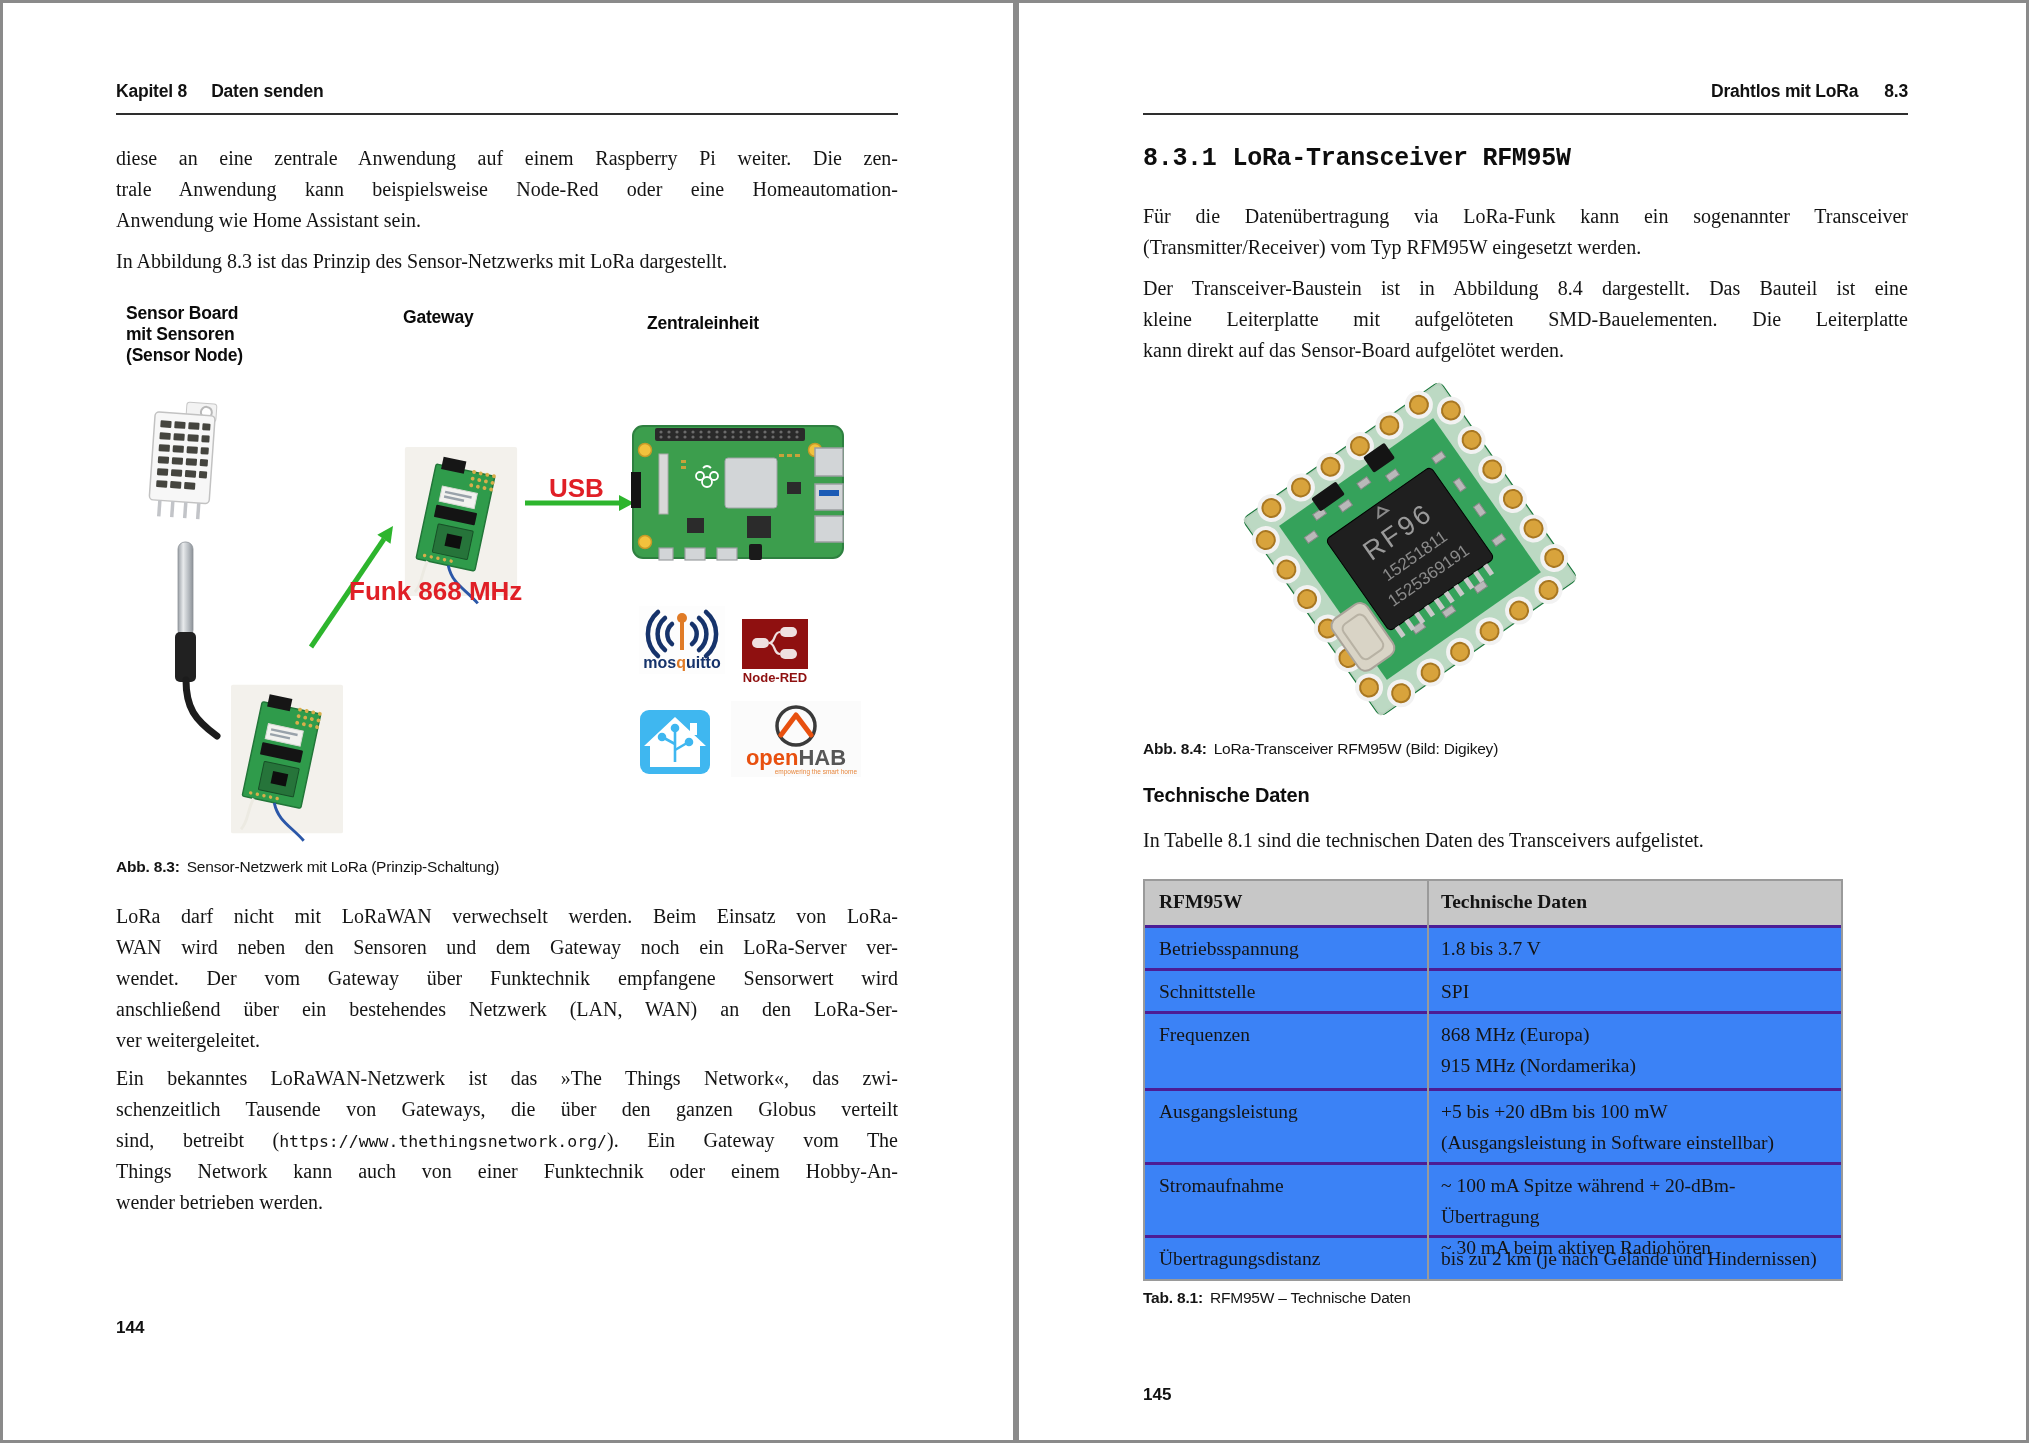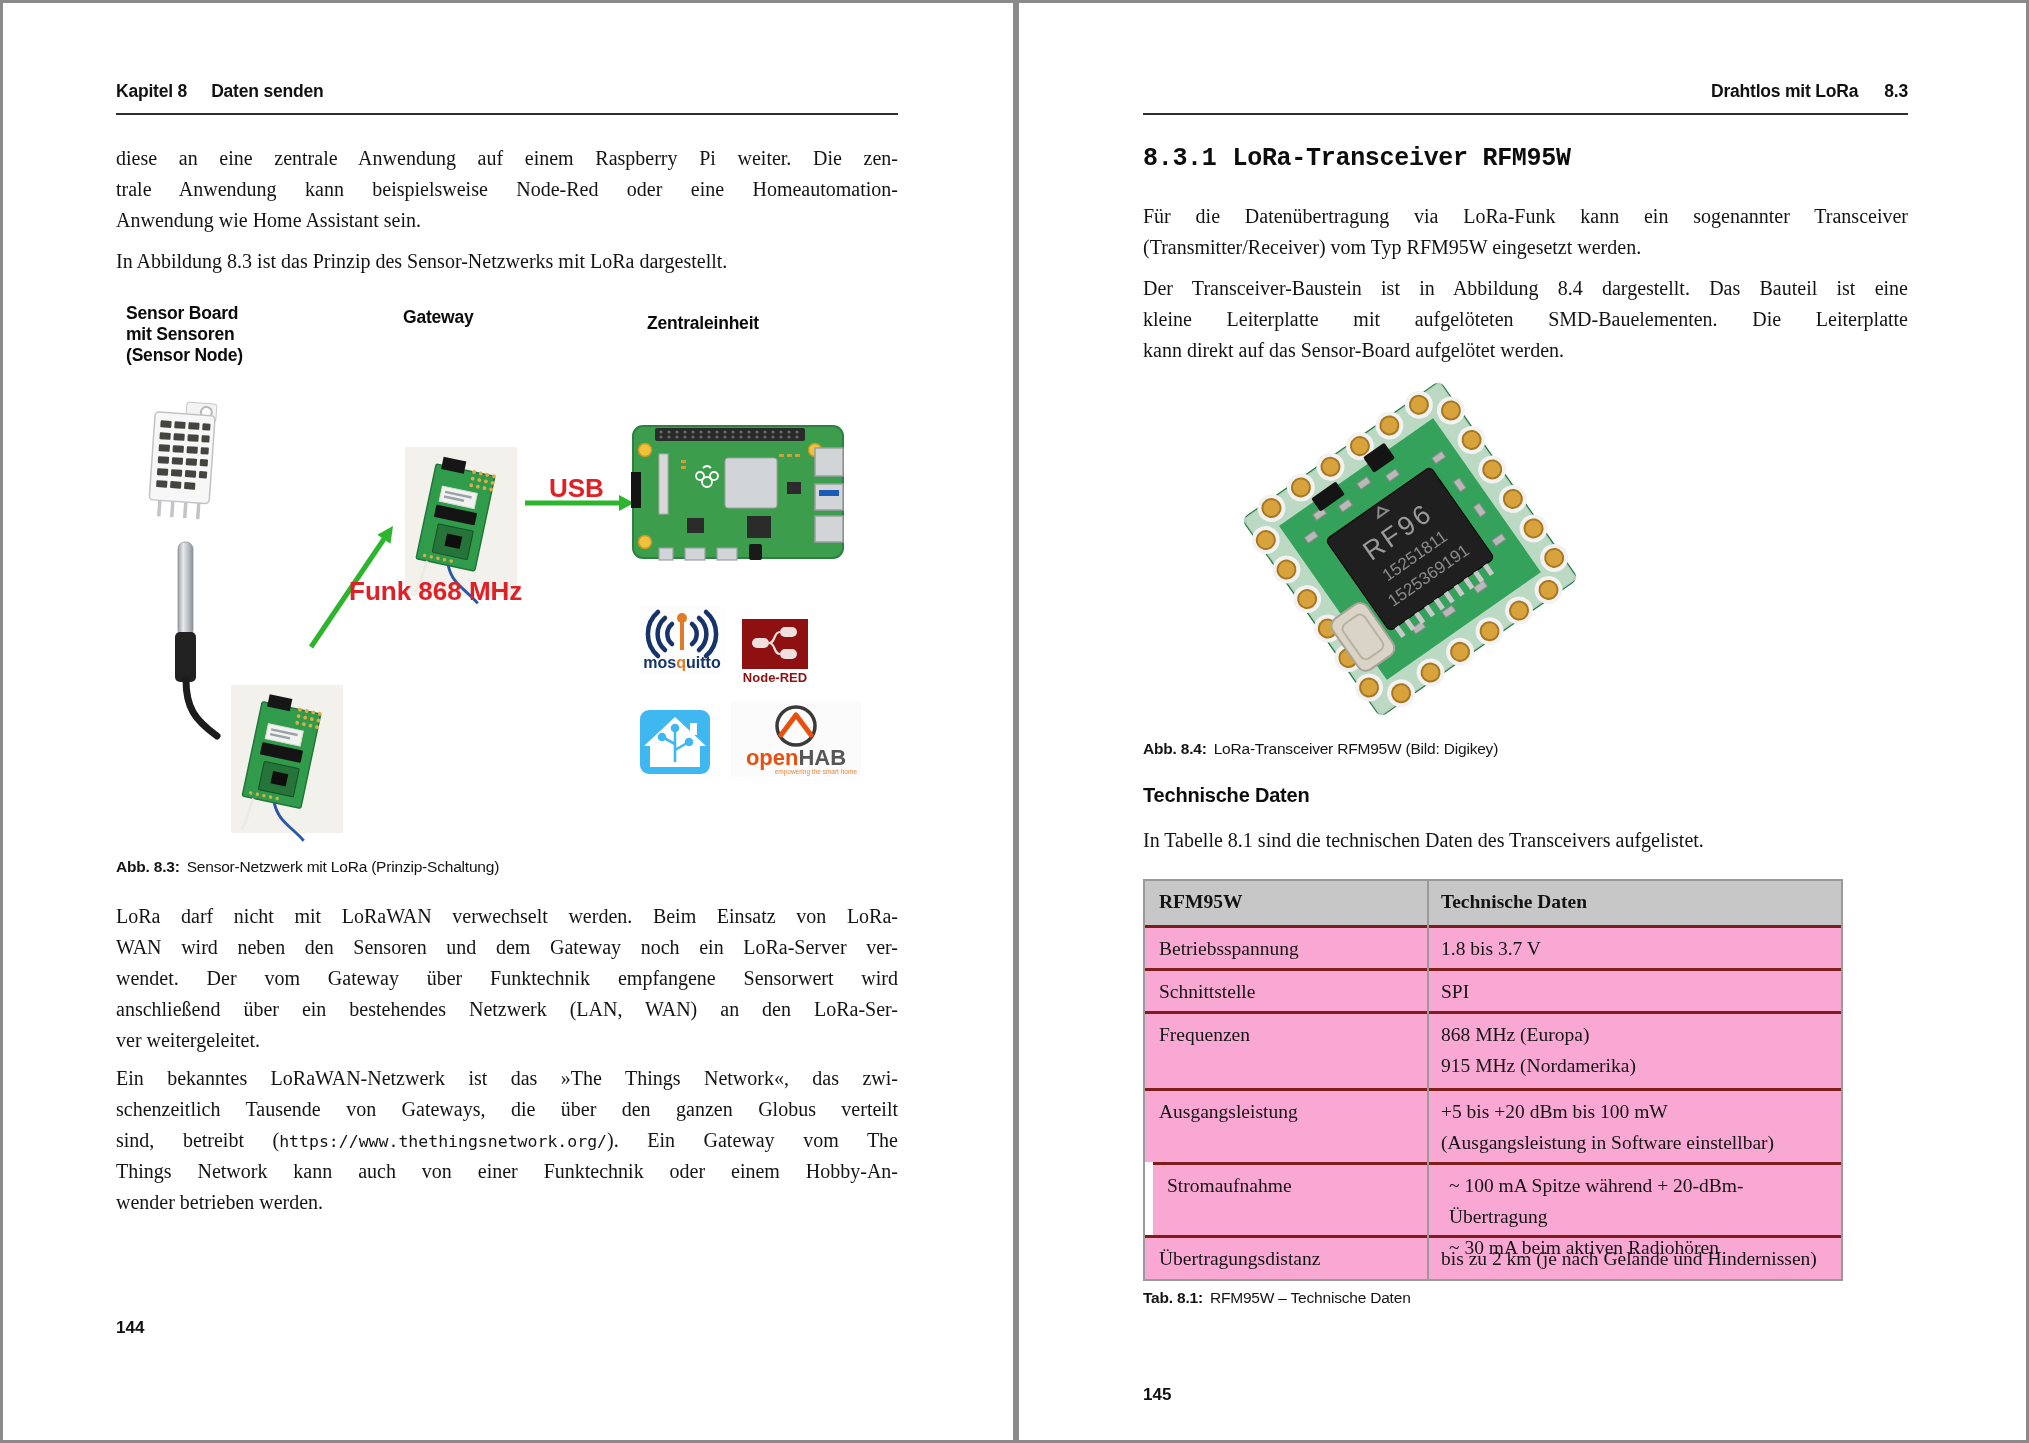--- a/index.html
+++ b/index.html
@@ -56,21 +56,21 @@
     font-size:17.5px; line-height:21px; white-space:pre-line; color:#0b0b0b; letter-spacing:-0.2px;
   }
   .figred {
     position:absolute; font-family:"Liberation Sans", sans-serif; font-weight:bold;
     font-size:26px; color:#e01f26; letter-spacing:0;
   }
 
   
   .tbl { position:absolute; width:700px; border:2px solid #9a9a9a; background:#ffffff; box-sizing:border-box; }
   .tbl::after { content:""; position:absolute; left:282px; top:0; bottom:0; width:2px; background:#9a9a9a; }
-  .trow { display:flex; background:#f9a8d4; border-top:3px solid #7f1d1d; box-sizing:border-box; }
+  .trow { display:flex; background:#3b82f6; border-top:3px solid #4c1d95; box-sizing:border-box; }
   .trow.first { border-top:none; background:#c7c7c7; }
   .tc {
     font-family:"Liberation Serif", serif; font-size:19.5px; line-height:31px;
     padding:5px 10px 0 14px; white-space:pre-line; color:#141414; box-sizing:border-box;
   }
   .tc.k { width:282px; flex:none; }
   .tc.v { flex:1; }
   .trow.first .tc { font-weight:bold; }
 
   svg { position:absolute; overflow:visible; }
@@ -509,21 +509,21 @@
     <div class="trow" style="height:77px;">
       <div class="tc k">Frequenzen</div>
       <div class="tc v">868 MHz (Europa)
 915 MHz (Nordamerika)</div>
     </div>
     <div class="trow" style="height:74px;">
       <div class="tc k">Ausgangsleistung</div>
       <div class="tc v">+5 bis +20 dBm bis 100 mW
 (Ausgangsleistung in Software einstellbar)</div>
     </div>
-    <div class="trow" style="height:73px;margin-left:8px;">
+    <div class="trow" style="height:73px;">
       <div class="tc k">Stromaufnahme</div>
       <div class="tc v">~ 100 mA Spitze während + 20-dBm-Übertragung
 ~ 30 mA beim aktiven Radiohören</div>
     </div>
     <div class="trow" style="height:44px;">
       <div class="tc k">Übertragungsdistanz</div>
       <div class="tc v">bis zu 2 km (je nach Gelände und Hindernissen)</div>
     </div>
   </div>
 

